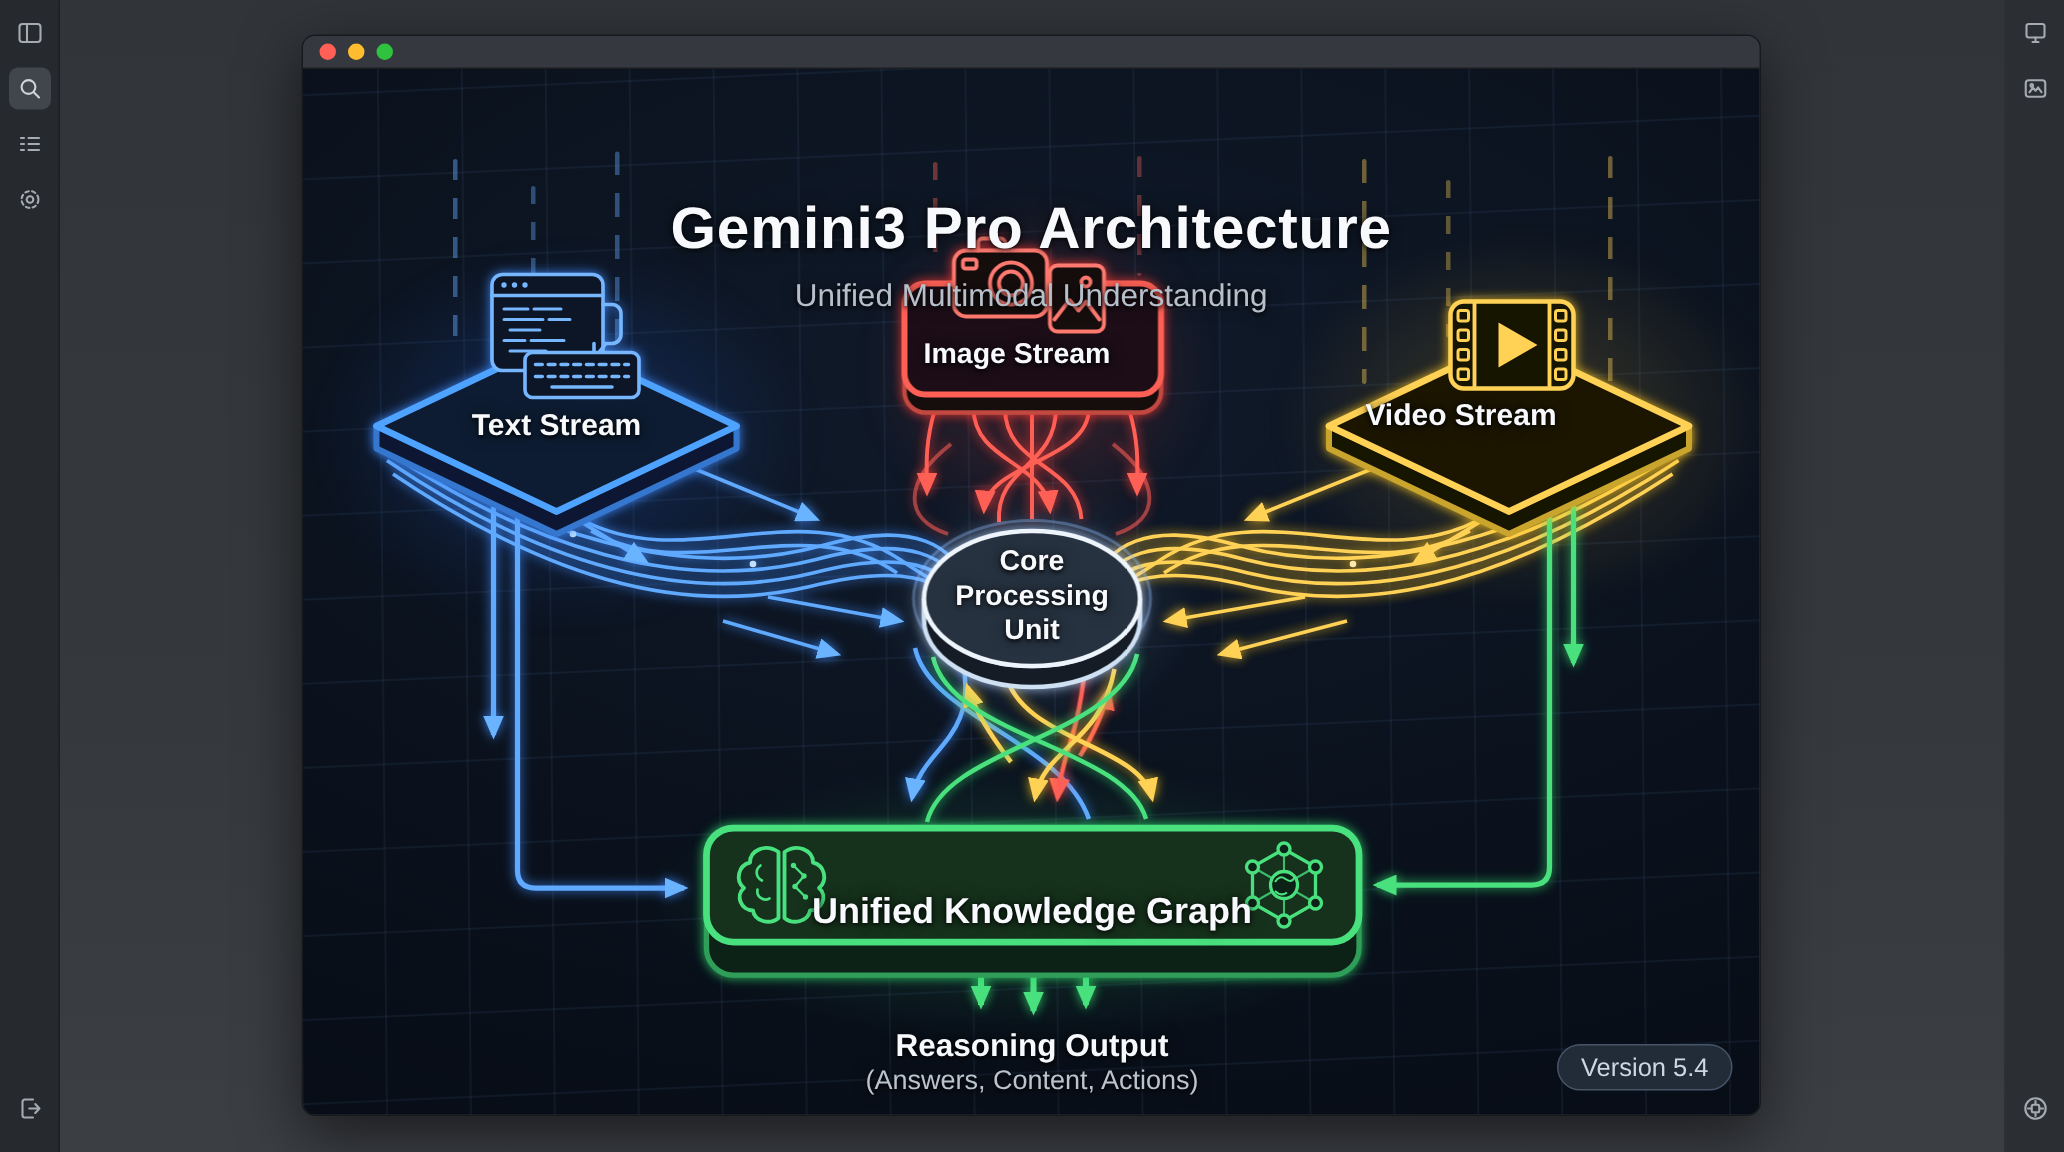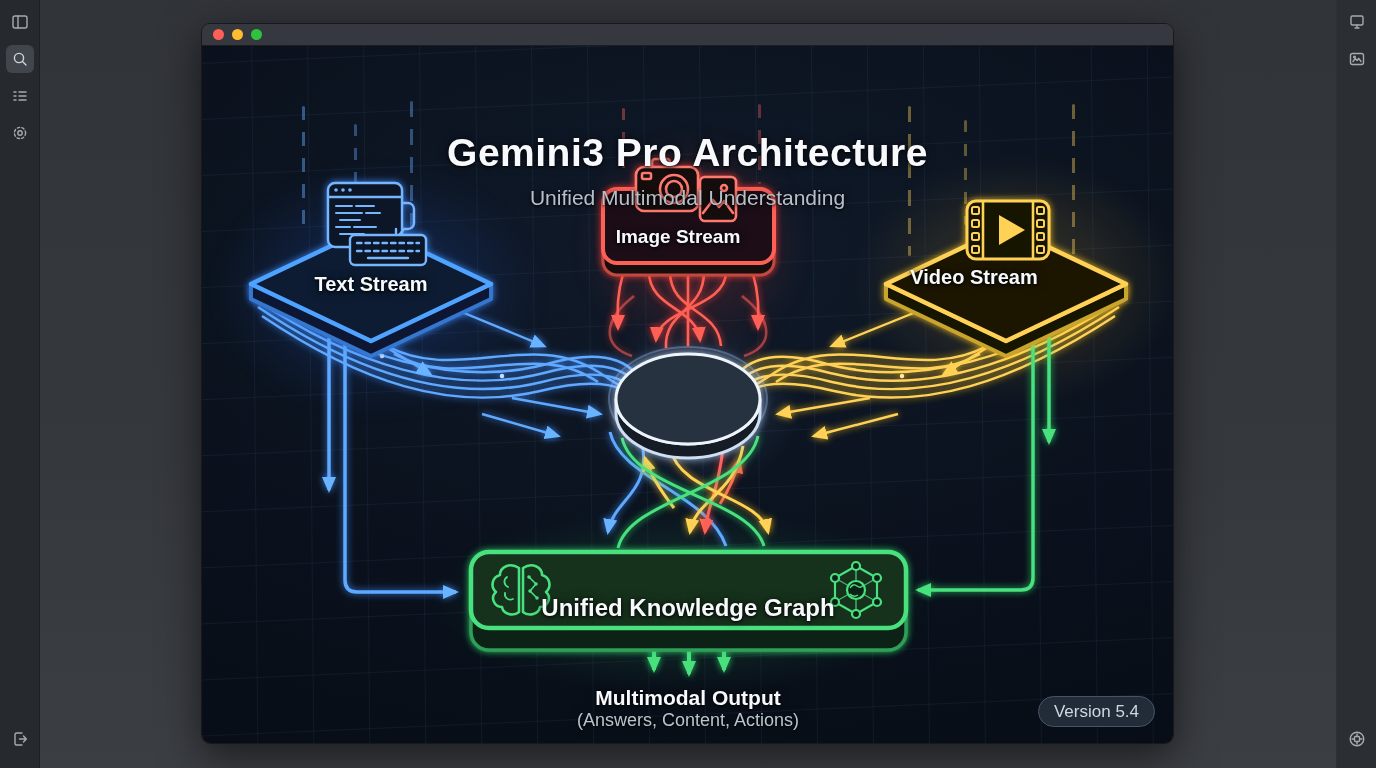--- a/index.html
+++ b/index.html
@@ -308,21 +308,26 @@
       </g>
     </svg>
 
     <div class="lbl title">Gemini3 Pro Architecture</div>
     <div class="lbl subtitle">Unified Multimodal Understanding</div>
 
     <div class="lbl lbl-text">Text Stream</div>
     <div class="lbl lbl-image">Image Stream</div>
     <div class="lbl lbl-video">Video Stream</div>
 
+    <div class="lbl lbl-cpu">
+      <div>Core</div>
+      <div>Processing</div>
+      <div>Unit</div>
+    </div>
 
     <div class="lbl lbl-k1">Unified Knowledge Graph</div>
 
-    <div class="lbl lbl-out">Multimodal Output</div>
+    <div class="lbl lbl-out">Reasoning Output</div>
     <div class="lbl lbl-outsub">(Answers, Content, Actions)</div>
 
     <div class="badge">Version 5.4</div>
   </div>
 </div>
 
 </body></html>

